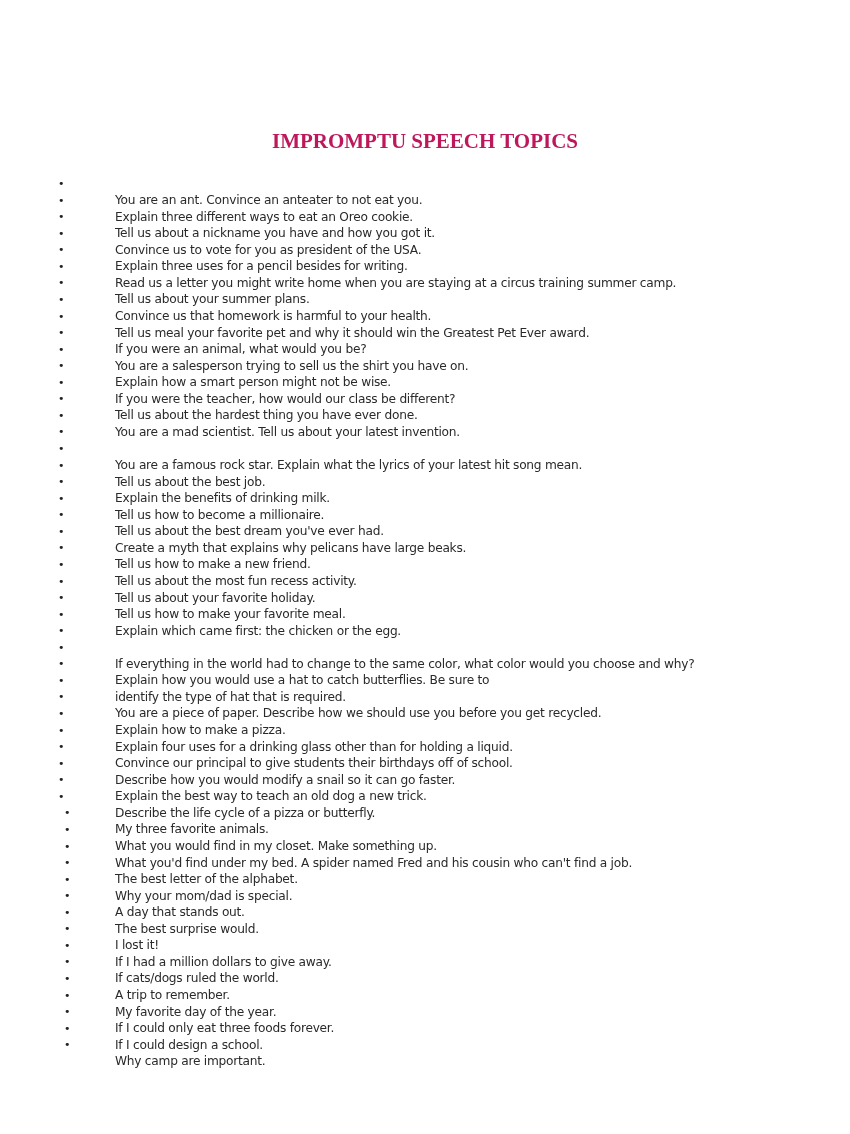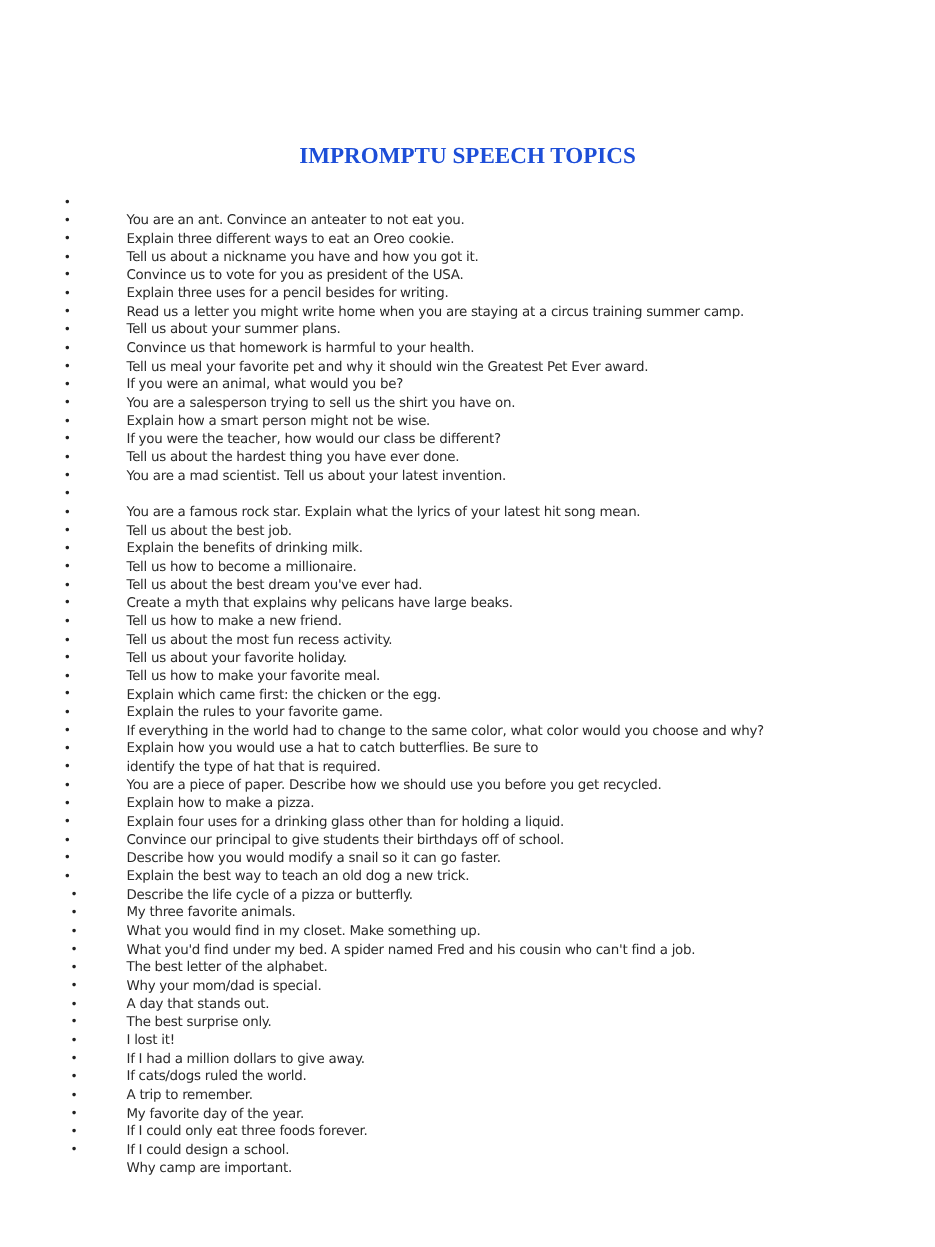--- a/index.html
+++ b/index.html
@@ -24,21 +24,21 @@
     .title {
       position: absolute;
       top: 129px;
       left: 0;
       width: 850px;
       text-align: center;
       font-family: "Liberation Serif", "DejaVu Serif", serif;
       font-weight: bold;
       font-size: 21px;
       letter-spacing: 0px;
-      color: #1d4ed8;
+      color: #be185d;
       margin: 0;
     }
     .topic-list {
       position: absolute;
       top: 176px;
       left: 0;
       width: 850px;
       margin: 0;
       padding: 0;
       list-style: none;
@@ -178,21 +178,20 @@
       <li class="topic group-a">
     <span class="bullet">•</span>
     <span class="text">Tell us how to make your favorite meal.</span>
   </li>
       <li class="topic group-a">
     <span class="bullet">•</span>
     <span class="text">Explain which came first: the chicken or the egg.</span>
   </li>
       <li class="topic group-a">
     <span class="bullet">•</span>
-    <span class="text">Explain the rules to your favorite game.</span>
   </li>
       <li class="topic group-a">
     <span class="bullet">•</span>
     <span class="text">If everything in the world had to change to the same color, what color would you choose and why?</span>
   </li>
       <li class="topic group-a">
     <span class="bullet">•</span>
     <span class="text">Explain how you would use a hat to catch butterflies. Be sure to</span>
   </li>
       <li class="topic group-a">
@@ -246,21 +245,21 @@
       <li class="topic group-b">
     <span class="bullet">•</span>
     <span class="text">Why your mom/dad is special.</span>
   </li>
       <li class="topic group-b">
     <span class="bullet">•</span>
     <span class="text">A day that stands out.</span>
   </li>
       <li class="topic group-b">
     <span class="bullet">•</span>
-    <span class="text">The best surprise only.</span>
+    <span class="text">The best surprise would.</span>
   </li>
       <li class="topic group-b">
     <span class="bullet">•</span>
     <span class="text">I lost it!</span>
   </li>
       <li class="topic group-b">
     <span class="bullet">•</span>
     <span class="text">If I had a million dollars to give away.</span>
   </li>
       <li class="topic group-b">

